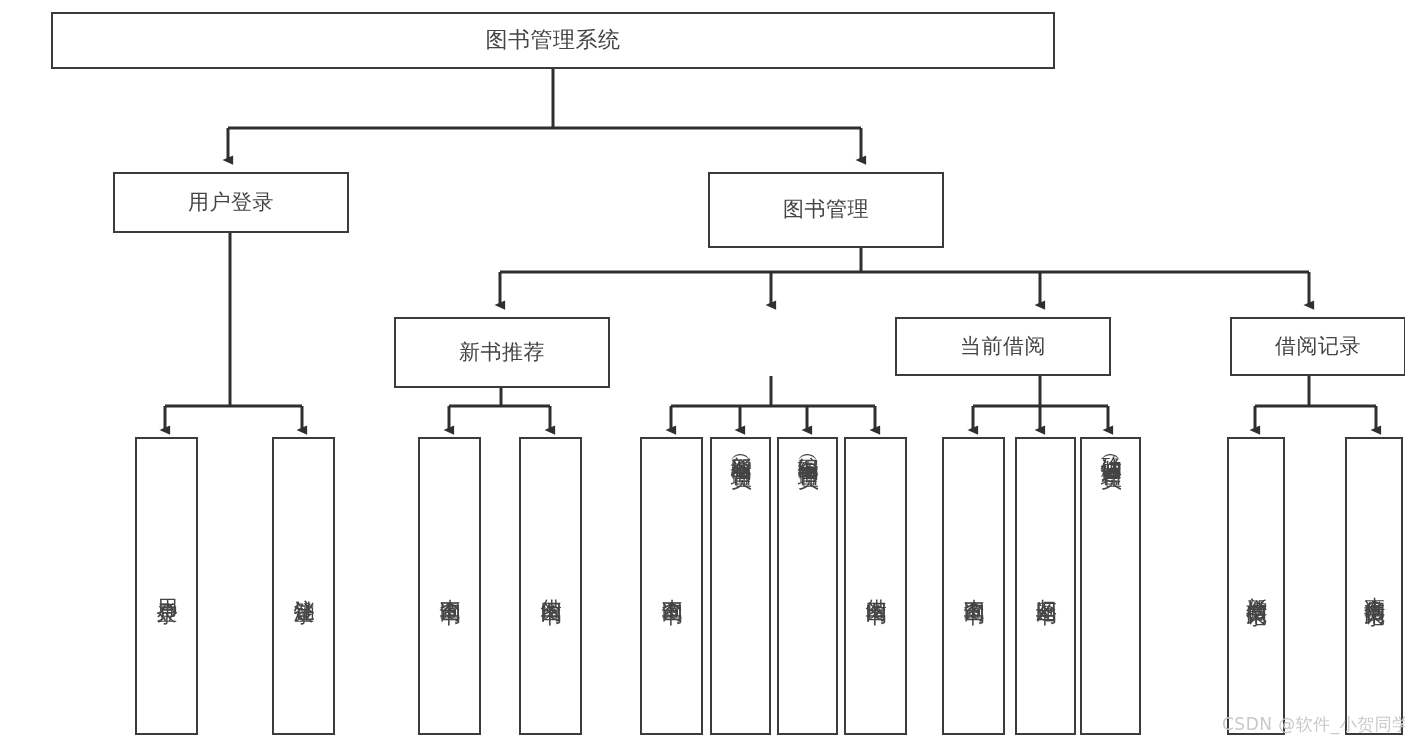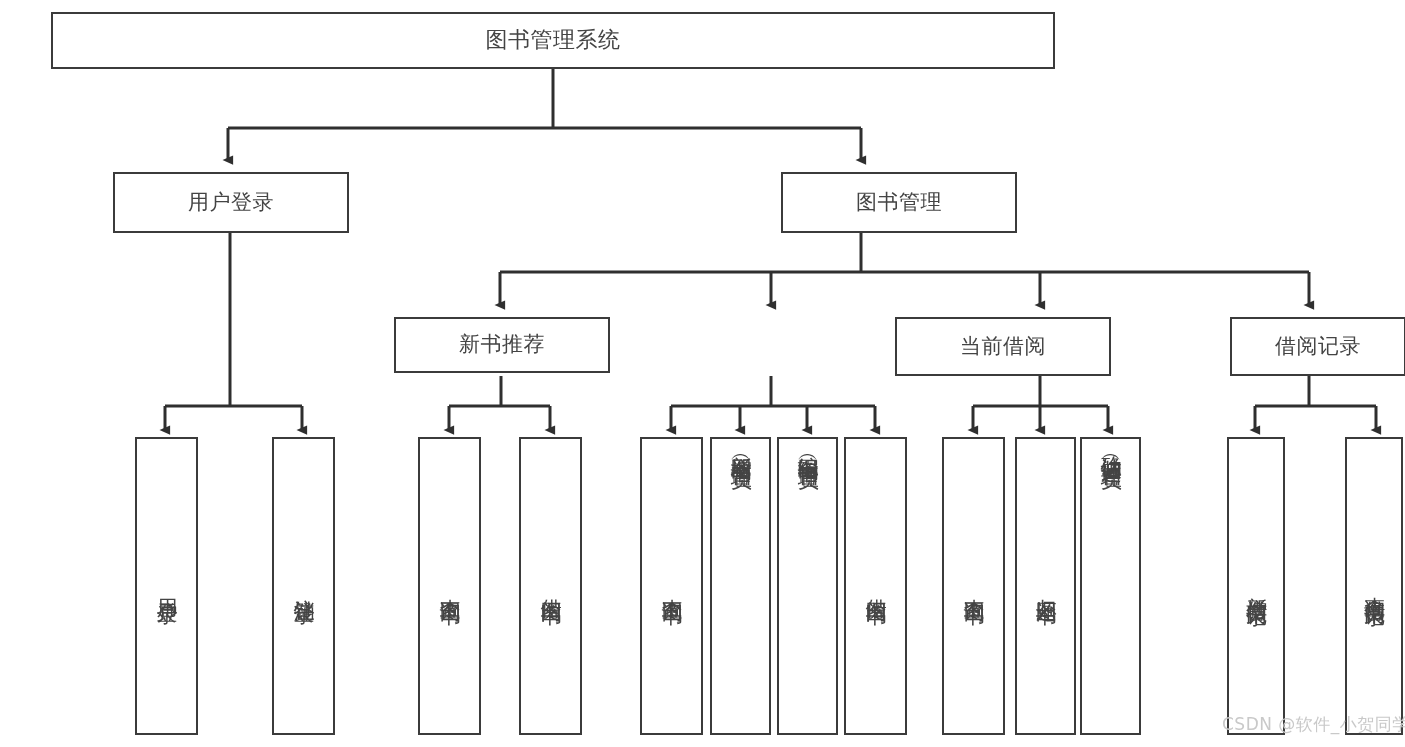--- a/index.html
+++ b/index.html
@@ -132,25 +132,25 @@
   </svg>
 
   <div class="node horiz root" style="left:19px; top:12px; width:1004px; height:57px;">
     <span class="label">图书管理系统</span>
   </div>
 
   <div class="node horiz" style="left:81px; top:172px; width:236px; height:61px;">
     <span class="label">用户登录</span>
   </div>
 
-  <div class="node horiz" style="left:749px; top:172px; width:236px; height:61px;">
+  <div class="node horiz" style="left:676px; top:172px; width:236px; height:76px;">
     <span class="label">图书管理</span>
   </div>
 
-  <div class="node horiz" style="left:362px; top:317px; width:216px; height:56px;">
+  <div class="node horiz" style="left:362px; top:317px; width:216px; height:71px;">
     <span class="label">新书推荐</span>
   </div>
 
 
   <div class="node horiz" style="left:863px; top:317px; width:216px; height:59px;">
     <span class="label">当前借阅</span>
   </div>
 
   <div class="node horiz" style="left:1198px; top:317px; width:176px; height:59px;">
     <span class="label">借阅记录</span>

